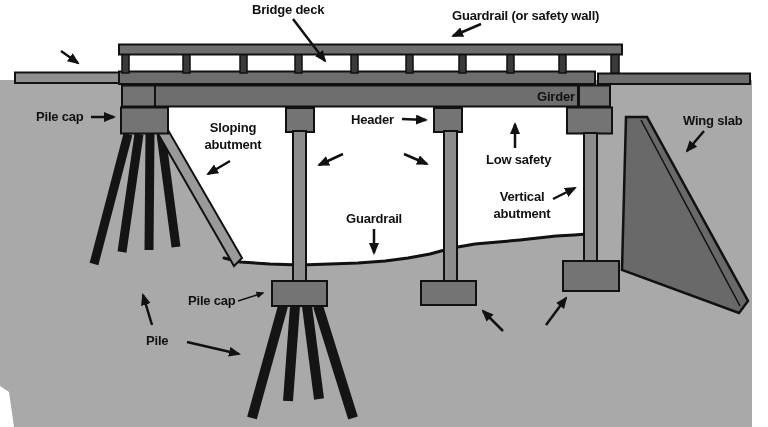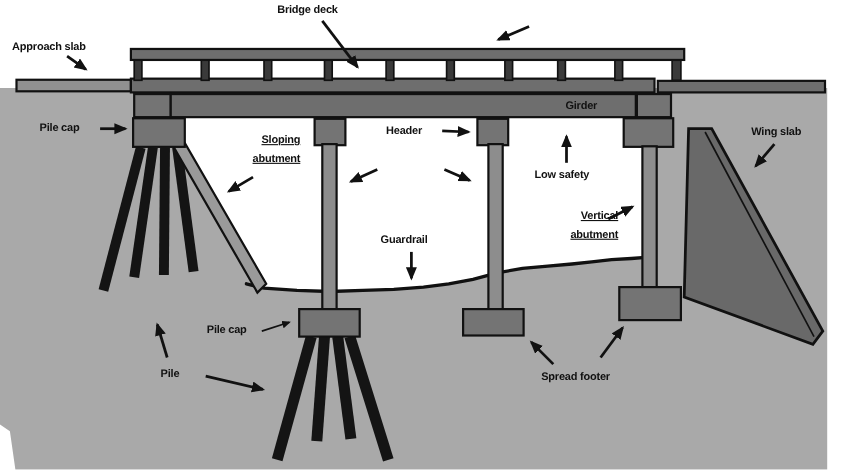--- a/index.html
+++ b/index.html
@@ -7,24 +7,24 @@
     --slope:#9a9a9a; --slab-left:#909090; --wingwall:#696969; --pile:#141414;
     --outline:#111111; --stream:#ffffff; --text:#111111;
   }
   html,body{margin:0;padding:0;background:#fff;}
   #stage{
     position:relative;width:768px;height:427px;background:#fff;overflow:hidden;
     font-family:"Liberation Sans","DejaVu Sans",sans-serif;
   }
   #shapes{position:absolute;left:0;top:0;}
   .lbl{
-    position:absolute;font-weight:bold;font-size:10px;line-height:17px;
+    position:absolute;font-weight:bold;font-size:13px;line-height:17px;
     color:var(--text);white-space:pre-line;letter-spacing:-0.2px;
   }
-  .lbl.center{text-align:right;text-decoration:underline;}
+  .lbl.center{text-align:center;}
 </style>
 </head>
 <body>
 
 <div id="stage">
 
   <svg id="shapes" width="768" height="427" viewBox="0 0 768 427">
     <defs>
       <marker id="ah" markerUnits="userSpaceOnUse" markerWidth="13" markerHeight="11" refX="10" refY="5" orient="auto">
         <path d="M0,0 L12,5 L0,10 Z" fill="var(--outline)"></path>
@@ -114,28 +114,27 @@
       <line x1="374" y1="229" x2="374" y2="253" marker-end="url(#ah)"></line>
       <line x1="152" y1="325" x2="143" y2="295" marker-end="url(#ah)"></line>
       <line x1="187" y1="342" x2="239" y2="354" marker-end="url(#ah)"></line>
       <line x1="503" y1="331" x2="483" y2="311" marker-end="url(#ah)"></line>
       <line x1="546" y1="325" x2="566" y2="298" marker-end="url(#ah)"></line>
       <line x1="238" y1="301" x2="263" y2="293" style="stroke-width:1.5" marker-end="url(#ah-sm)"></line>
     </g>
   </svg>
 
   <div class="lbl" style="left:252px;top:1px">Bridge deck</div>
-  <div class="lbl" style="left:11px;top:34px">Approach slab</div>
+  <div class="lbl" style="left:452px;top:7px">Guardrail (or safety wall)</div>
   <div class="lbl" style="left:36px;top:108px">Pile cap</div>
   <div class="lbl center" style="left:193px;top:119px;width:80px">Sloping
 abutment</div>
   <div class="lbl" style="left:351px;top:111px">Header</div>
-  <div class="lbl" style="left:514px;top:88px">Girder</div>
+  <div class="lbl" style="left:537px;top:88px">Girder</div>
   <div class="lbl" style="left:486px;top:151px">Low safety</div>
   <div class="lbl center" style="left:482px;top:188px;width:80px">Vertical
 abutment</div>
   <div class="lbl" style="left:683px;top:112px">Wing slab</div>
   <div class="lbl" style="left:346px;top:210px">Guardrail</div>
   <div class="lbl" style="left:188px;top:292px">Pile cap</div>
   <div class="lbl" style="left:146px;top:332px">Pile</div>
-  <div class="lbl" style="left:492px;top:334px">Spread footer</div>
 
 </div>
 
 </body></html>

